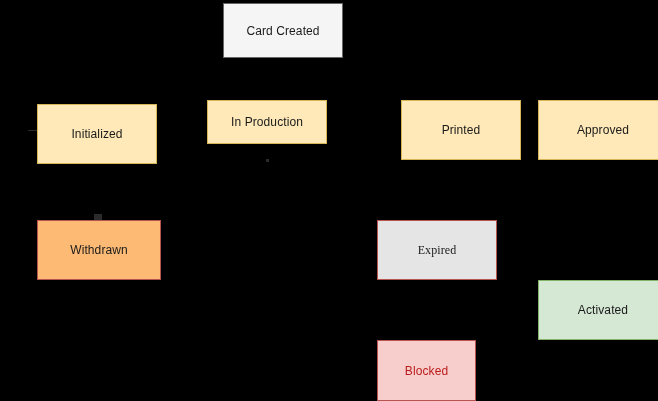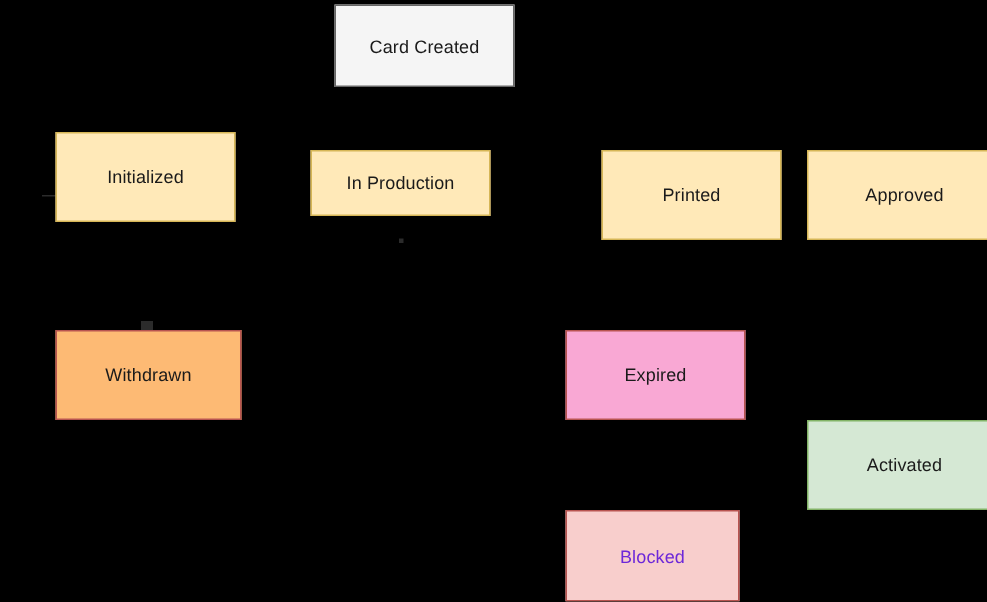--- a/index.html
+++ b/index.html
@@ -49,37 +49,37 @@
 <body>
 
 <div id="diagram-canvas">
 
 <div class="connector-stub" style="left: 28px; top: 130px; width: 9px; height: 1px; background: rgb(43, 43, 43);"></div>
     <div class="connector-stub" style="left: 266px; top: 159px; width: 3px; height: 3px; background: rgb(43, 43, 43);"></div>
     <div class="connector-stub" style="left: 94px; top: 214px; width: 8px; height: 6px; background: rgb(43, 43, 43);"></div>
     <div class="node node-start" style="left: 207px; top: 3px; width: 120px; height: 55px; background: rgb(245, 245, 245); border-color: rgb(102, 102, 102); color: rgb(26, 26, 26); margin-left: 16px;">
       <span class="node-label">Card Created</span>
     </div>
-    <div class="node node-process" style="left: 37px; top: 88px; width: 120px; height: 60px; background: rgb(255, 233, 184); border-color: rgb(214, 182, 86); color: rgb(26, 26, 26);">
+    <div class="node node-process" style="left: 37px; top: 104px; width: 120px; height: 60px; background: rgb(255, 233, 184); border-color: rgb(214, 182, 86); color: rgb(26, 26, 26);">
       <span class="node-label">Initialized</span>
     </div>
     <div class="node node-process" style="left: 207px; top: 100px; width: 120px; height: 44px; background: rgb(255, 233, 184); border-color: rgb(214, 182, 86); color: rgb(26, 26, 26);">
       <span class="node-label">In Production</span>
     </div>
     <div class="node node-process" style="left: 377px; top: 100px; width: 120px; height: 60px; background: rgb(255, 233, 184); border-color: rgb(214, 182, 86); color: rgb(26, 26, 26); margin-left: 24px;">
       <span class="node-label">Printed</span>
     </div>
     <div class="node node-process" style="left: 538px; top: 100px; width: 130px; height: 60px; background: rgb(255, 233, 184); border-color: rgb(214, 182, 86); color: rgb(26, 26, 26);">
       <span class="node-label">Approved</span>
     </div>
     <div class="node node-terminal" style="left: 37px; top: 220px; width: 124px; height: 60px; background: #fdba74; border-color: rgb(184, 84, 80); color: rgb(26, 26, 26); text-align: right;">
       <span class="node-label">Withdrawn</span>
     </div>
-    <div class="node node-terminal" style="left: 377px; top: 220px; width: 120px; height: 60px; background: #f9a8d4; border-color: rgb(184, 84, 80); color: rgb(26, 26, 26);">
+    <div class="node node-terminal" style="left: 377px; top: 220px; width: 120px; height: 60px; background: #e5e5e5; border-color: rgb(184, 84, 80); color: rgb(26, 26, 26); font-family: Liberation Serif, serif;">
       <span class="node-label">Expired</span>
     </div>
     <div class="node node-success" style="left: 538px; top: 280px; width: 130px; height: 60px; background: rgb(213, 232, 212); border-color: rgb(130, 179, 102); color: rgb(26, 26, 26);">
       <span class="node-label">Activated</span>
     </div>
-    <div class="node node-terminal" style="left: 377px; top: 340px; width: 116px; height: 61px; background: rgb(248, 206, 204); border-color: rgb(184, 84, 80); color: #6d28d9;">
+    <div class="node node-terminal" style="left: 377px; top: 340px; width: 99px; height: 61px; background: rgb(248, 206, 204); border-color: rgb(184, 84, 80); color: #b91c1c;">
       <span class="node-label">Blocked</span>
     </div>
   </div>
 
 </body></html>

